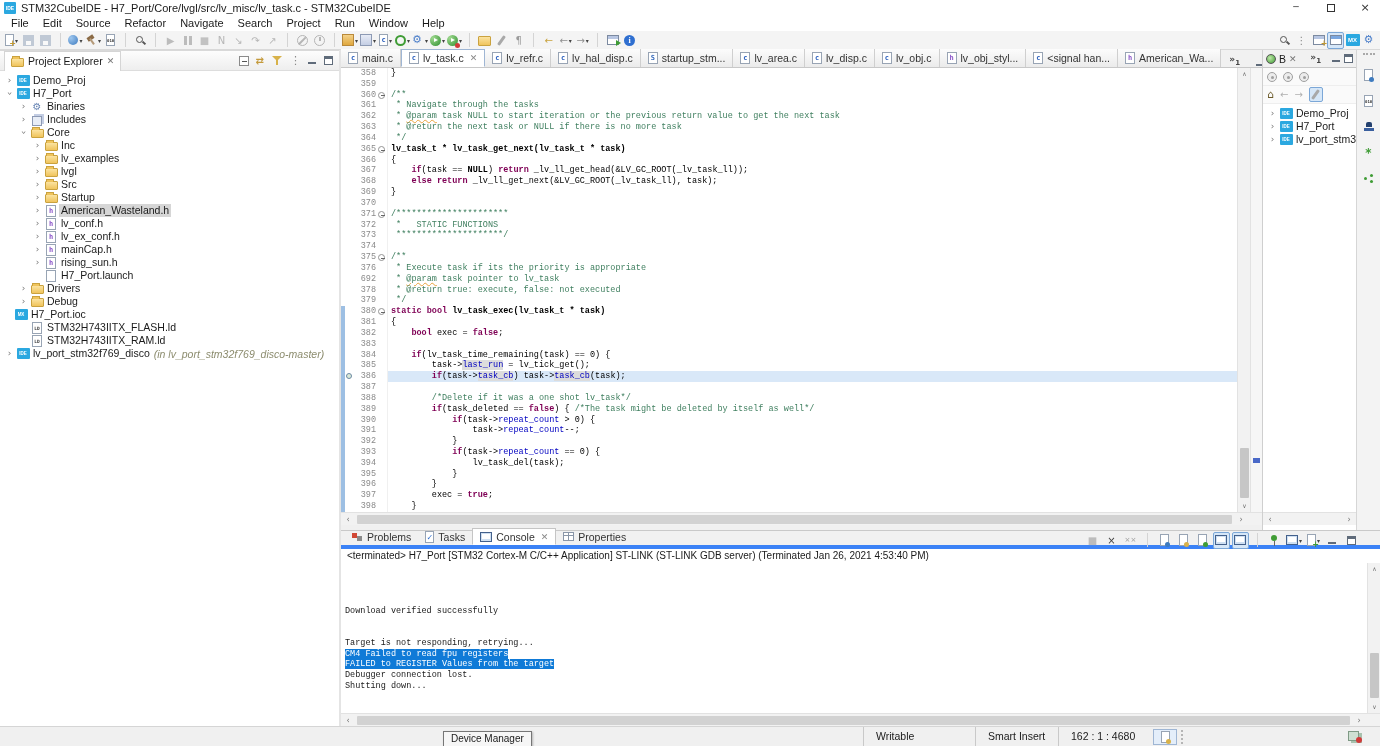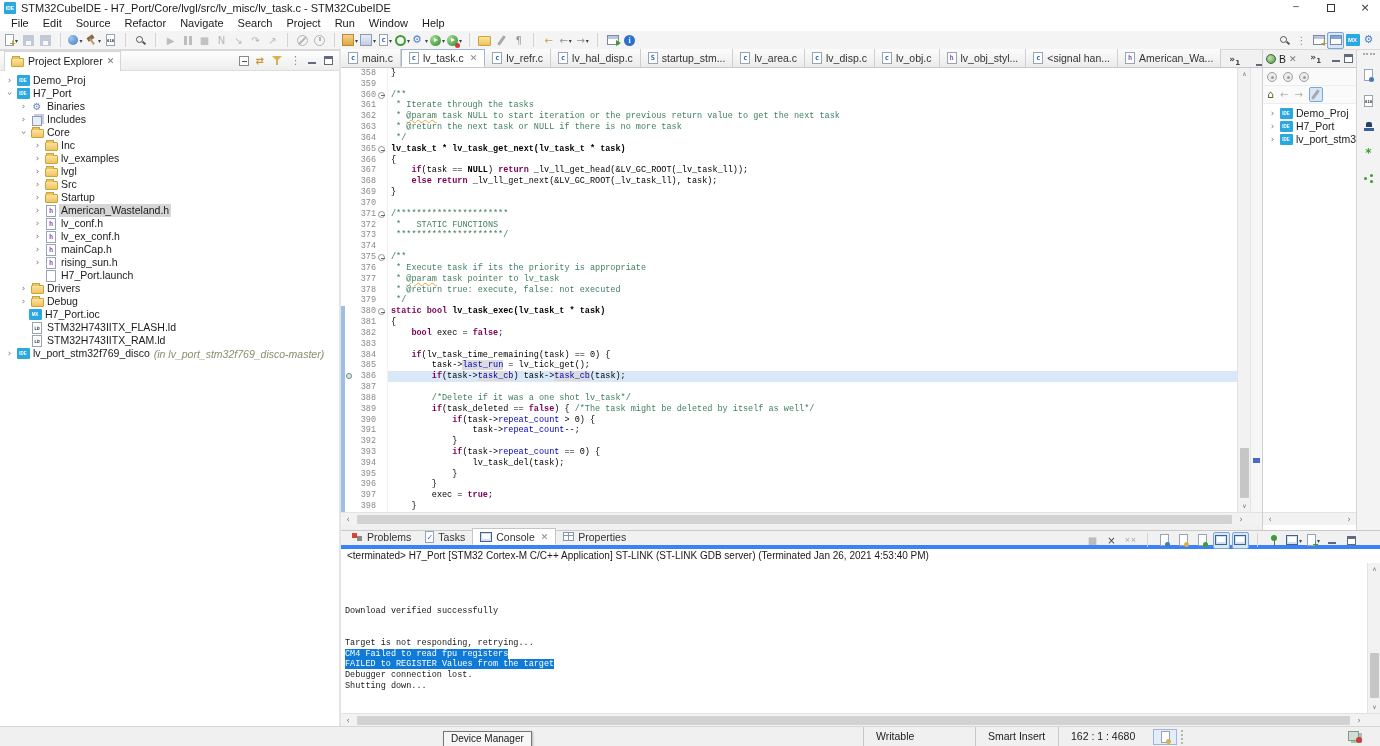--- a/index.html
+++ b/index.html
@@ -490,21 +490,21 @@
         </span>
         <span class="tlabel">Drivers</span>
       </div>
       <div class="tree-row" style="padding-left: 18px;">
         <span class="chev">›</span>
         <span class="tico">
           <span class="folderico"></span>
         </span>
         <span class="tlabel">Debug</span>
       </div>
-      <div class="tree-row" style="padding-left: 16px;">
+      <div class="tree-row" style="padding-left: 2px;">
         <span class="chev"></span>
         <span class="tico">
           <span class="tr-tile">MX</span>
         </span>
         <span class="tlabel">H7_Port.ioc</span>
       </div>
       <div class="tree-row" style="padding-left: 18px;">
         <span class="chev"></span>
         <span class="tico">
           <span class="pgico ld">LD</span>
@@ -581,37 +581,37 @@
       <span class="etab-over"><span>»</span><sub>1</sub></span>
       <span class="ebtns">
         <span class="ci ci-min"></span>
         <span class="ci ci-max"></span>
       </span>
     </div>
   <div class="codearea" id="codearea">
       <div class="code-line"><span class="col-range"></span><span class="col-annot"></span><span class="col-num">358</span><span class="col-fold"></span><span class="col-text"><span class="seg-p">}</span></span></div>
       <div class="code-line"><span class="col-range"></span><span class="col-annot"></span><span class="col-num">359</span><span class="col-fold"></span><span class="col-text"></span></div>
       <div class="code-line"><span class="col-range"></span><span class="col-annot"></span><span class="col-num">360</span><span class="col-fold"><span class="fold-circle"></span></span><span class="col-text"><span class="seg-c">/**</span></span></div>
-      <div class="code-line"><span class="col-range"></span><span class="col-annot"></span><span class="col-num">361</span><span class="col-fold"></span><span class="col-text"><span class="seg-c"> * Iterate through the tasks</span></span></div>
+      <div class="code-line"><span class="col-range"></span><span class="col-annot"></span><span class="col-num">361</span><span class="col-fold"></span><span class="col-text"><span class="seg-c"> * Navigate through the tasks</span></span></div>
       <div class="code-line"><span class="col-range"></span><span class="col-annot"></span><span class="col-num">362</span><span class="col-fold"></span><span class="col-text"><span class="seg-c"> * </span><span class="seg-t">@param</span><span class="seg-c"> task NULL to start iteration or the previous return value to get the next task</span></span></div>
       <div class="code-line"><span class="col-range"></span><span class="col-annot"></span><span class="col-num">363</span><span class="col-fold"></span><span class="col-text"><span class="seg-c"> * @return the next task or NULL if there is no more task</span></span></div>
       <div class="code-line"><span class="col-range"></span><span class="col-annot"></span><span class="col-num">364</span><span class="col-fold"></span><span class="col-text"><span class="seg-c"> */</span></span></div>
       <div class="code-line"><span class="col-range"></span><span class="col-annot"></span><span class="col-num">365</span><span class="col-fold"><span class="fold-circle"></span></span><span class="col-text"><span class="seg-B">lv_task_t * </span><span class="seg-F">lv_task_get_next</span><span class="seg-B">(lv_task_t * task)</span></span></div>
       <div class="code-line"><span class="col-range"></span><span class="col-annot"></span><span class="col-num">366</span><span class="col-fold"></span><span class="col-text"><span class="seg-p">{</span></span></div>
       <div class="code-line"><span class="col-range"></span><span class="col-annot"></span><span class="col-num">367</span><span class="col-fold"></span><span class="col-text"><span class="seg-p">    </span><span class="seg-k">if</span><span class="seg-p">(task == </span><span class="seg-B">NULL</span><span class="seg-p">) </span><span class="seg-k">return</span><span class="seg-p"> _lv_ll_get_head(&amp;LV_GC_ROOT(_lv_task_ll));</span></span></div>
       <div class="code-line"><span class="col-range"></span><span class="col-annot"></span><span class="col-num">368</span><span class="col-fold"></span><span class="col-text"><span class="seg-p">    </span><span class="seg-k">else</span><span class="seg-p"> </span><span class="seg-k">return</span><span class="seg-p"> _lv_ll_get_next(&amp;LV_GC_ROOT(_lv_task_ll), task);</span></span></div>
       <div class="code-line"><span class="col-range"></span><span class="col-annot"></span><span class="col-num">369</span><span class="col-fold"></span><span class="col-text"><span class="seg-p">}</span></span></div>
       <div class="code-line"><span class="col-range"></span><span class="col-annot"></span><span class="col-num">370</span><span class="col-fold"></span><span class="col-text"></span></div>
       <div class="code-line"><span class="col-range"></span><span class="col-annot"></span><span class="col-num">371</span><span class="col-fold"><span class="fold-circle"></span></span><span class="col-text"><span class="seg-c">/**********************</span></span></div>
       <div class="code-line"><span class="col-range"></span><span class="col-annot"></span><span class="col-num">372</span><span class="col-fold"></span><span class="col-text"><span class="seg-c"> *   STATIC FUNCTIONS</span></span></div>
       <div class="code-line"><span class="col-range"></span><span class="col-annot"></span><span class="col-num">373</span><span class="col-fold"></span><span class="col-text"><span class="seg-c"> *********************/</span></span></div>
       <div class="code-line"><span class="col-range"></span><span class="col-annot"></span><span class="col-num">374</span><span class="col-fold"></span><span class="col-text"></span></div>
       <div class="code-line"><span class="col-range"></span><span class="col-annot"></span><span class="col-num">375</span><span class="col-fold"><span class="fold-circle"></span></span><span class="col-text"><span class="seg-c">/**</span></span></div>
       <div class="code-line"><span class="col-range"></span><span class="col-annot"></span><span class="col-num">376</span><span class="col-fold"></span><span class="col-text"><span class="seg-c"> * Execute task if its the priority is appropriate</span></span></div>
-      <div class="code-line"><span class="col-range"></span><span class="col-annot"></span><span class="col-num">377</span><span class="col-fold"></span><span class="col-text"><span class="seg-c"> * </span><span class="seg-t">@param</span><span class="seg-c"> task pointer to lv_task</span></span></div>
+      <div class="code-line"><span class="col-range"></span><span class="col-annot"></span><span class="col-num">692</span><span class="col-fold"></span><span class="col-text"><span class="seg-c"> * </span><span class="seg-t">@param</span><span class="seg-c"> task pointer to lv_task</span></span></div>
       <div class="code-line"><span class="col-range"></span><span class="col-annot"></span><span class="col-num">378</span><span class="col-fold"></span><span class="col-text"><span class="seg-c"> * @return true: execute, false: not executed</span></span></div>
       <div class="code-line"><span class="col-range"></span><span class="col-annot"></span><span class="col-num">379</span><span class="col-fold"></span><span class="col-text"><span class="seg-c"> */</span></span></div>
       <div class="code-line"><span class="col-range on"></span><span class="col-annot"></span><span class="col-num">380</span><span class="col-fold"><span class="fold-circle"></span></span><span class="col-text"><span class="seg-k">static</span><span class="seg-B"> </span><span class="seg-k">bool</span><span class="seg-B"> </span><span class="seg-F">lv_task_exec</span><span class="seg-B">(lv_task_t * task)</span></span></div>
       <div class="code-line"><span class="col-range on"></span><span class="col-annot"></span><span class="col-num">381</span><span class="col-fold"></span><span class="col-text"><span class="seg-p">{</span></span></div>
       <div class="code-line"><span class="col-range on"></span><span class="col-annot"></span><span class="col-num">382</span><span class="col-fold"></span><span class="col-text"><span class="seg-p">    </span><span class="seg-k">bool</span><span class="seg-p"> exec = </span><span class="seg-k">false</span><span class="seg-p">;</span></span></div>
       <div class="code-line"><span class="col-range on"></span><span class="col-annot"></span><span class="col-num">383</span><span class="col-fold"></span><span class="col-text"></span></div>
       <div class="code-line"><span class="col-range on"></span><span class="col-annot"></span><span class="col-num">384</span><span class="col-fold"></span><span class="col-text"><span class="seg-p">    </span><span class="seg-k">if</span><span class="seg-p">(lv_task_time_remaining(task) == 0) {</span></span></div>
       <div class="code-line"><span class="col-range on"></span><span class="col-annot"></span><span class="col-num">385</span><span class="col-fold"></span><span class="col-text"><span class="seg-p">        task-&gt;</span><span class="seg-fo">last_run</span><span class="seg-p"> = lv_tick_get();</span></span></div>
       <div class="code-line"><span class="col-range on"></span><span class="col-annot"><span class="line-marker"></span></span><span class="col-num">386</span><span class="col-fold"></span><span class="col-text cur"><span class="seg-p">        </span><span class="seg-k">if</span><span class="seg-p">(task-&gt;</span><span class="seg-fo">task_cb</span><span class="seg-p">) task-&gt;</span><span class="seg-fo">task_cb</span><span class="seg-p">(task);</span></span></div>
       <div class="code-line"><span class="col-range on"></span><span class="col-annot"></span><span class="col-num">387</span><span class="col-fold"></span><span class="col-text"></span></div>

